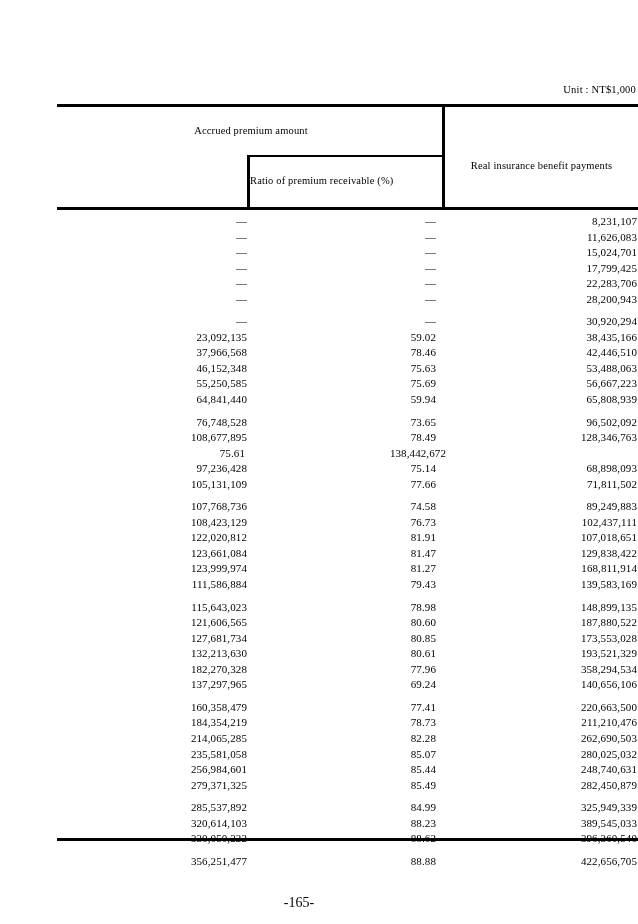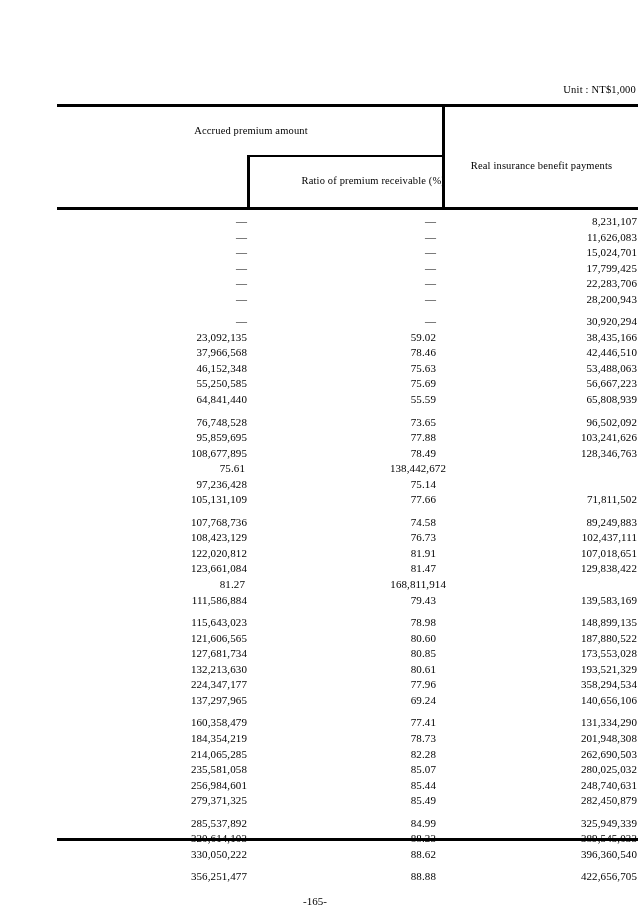--- a/index.html
+++ b/index.html
@@ -91,21 +91,21 @@
   #hdr-accrued {
     left: 0px;
     top: 18px;
     width: 388px;
     text-align: center;
   }
   #hdr-ratio {
     left: 193px;
     top: 68px;
     width: 195px;
-    text-align: right;
+    text-align: left;
   }
   #hdr-real {
     left: 388px;
     top: 53px;
     width: 193px;
     text-align: center;
   }
 
   #header-rule-bottom {
     position: relative;
@@ -146,25 +146,25 @@
   }
   .col-real {
     width: 195px;
     text-align: right;
     padding-right: 0px;
   }
 
   
   #page-number {
     position: absolute;
-    left: 16px;
+    left: 0;
     top: 895px;
     width: 598px;
     text-align: center;
-    font-size: 11px;
+    font-size: 14px;
   }
 </style>
 </head>
 <body>
 
 <div id="unit-caption">Unit : NT$1,000</div>
 
 <div id="table-frame">
 
   <div class="rule-thick"></div>
@@ -235,46 +235,42 @@
         <div class="cell col-ratio">75.63</div>
         <div class="cell col-real">53,488,063</div>
       </div>
       <div class="data-row">
         <div class="cell col-accrued">55,250,585</div>
         <div class="cell col-ratio">75.69</div>
         <div class="cell col-real">56,667,223</div>
       </div>
       <div class="data-row">
         <div class="cell col-accrued">64,841,440</div>
-        <div class="cell col-ratio">55.59</div>
+        <div class="cell col-ratio">59.94</div>
         <div class="cell col-real">65,808,939</div>
       </div>
       <div class="data-row gap"></div>
       <div class="data-row">
         <div class="cell col-accrued">76,748,528</div>
         <div class="cell col-ratio">73.65</div>
         <div class="cell col-real">96,502,092</div>
       </div>
       <div class="data-row">
-        <div class="cell col-accrued">95,859,695</div>
-        <div class="cell col-ratio">77.88</div>
-        <div class="cell col-real">103,241,626</div>
-      </div>
-      <div class="data-row">
         <div class="cell col-accrued">108,677,895</div>
         <div class="cell col-ratio">78.49</div>
         <div class="cell col-real">128,346,763</div>
       </div>
       <div class="data-row">
         <div class="cell col-ratio">75.61</div>
         <div class="cell col-real">138,442,672</div>
       </div>
       <div class="data-row">
         <div class="cell col-accrued">97,236,428</div>
         <div class="cell col-ratio">75.14</div>
+        <div class="cell col-real">68,898,093</div>
       </div>
       <div class="data-row">
         <div class="cell col-accrued">105,131,109</div>
         <div class="cell col-ratio">77.66</div>
         <div class="cell col-real">71,811,502</div>
       </div>
       <div class="data-row gap"></div>
       <div class="data-row">
         <div class="cell col-accrued">107,768,736</div>
         <div class="cell col-ratio">74.58</div>
@@ -289,20 +285,21 @@
         <div class="cell col-accrued">122,020,812</div>
         <div class="cell col-ratio">81.91</div>
         <div class="cell col-real">107,018,651</div>
       </div>
       <div class="data-row">
         <div class="cell col-accrued">123,661,084</div>
         <div class="cell col-ratio">81.47</div>
         <div class="cell col-real">129,838,422</div>
       </div>
       <div class="data-row">
+        <div class="cell col-accrued">123,999,974</div>
         <div class="cell col-ratio">81.27</div>
         <div class="cell col-real">168,811,914</div>
       </div>
       <div class="data-row">
         <div class="cell col-accrued">111,586,884</div>
         <div class="cell col-ratio">79.43</div>
         <div class="cell col-real">139,583,169</div>
       </div>
       <div class="data-row gap"></div>
       <div class="data-row">
@@ -319,39 +316,39 @@
         <div class="cell col-accrued">127,681,734</div>
         <div class="cell col-ratio">80.85</div>
         <div class="cell col-real">173,553,028</div>
       </div>
       <div class="data-row">
         <div class="cell col-accrued">132,213,630</div>
         <div class="cell col-ratio">80.61</div>
         <div class="cell col-real">193,521,329</div>
       </div>
       <div class="data-row">
-        <div class="cell col-accrued">224,347,177</div>
+        <div class="cell col-accrued">182,270,328</div>
         <div class="cell col-ratio">77.96</div>
         <div class="cell col-real">358,294,534</div>
       </div>
       <div class="data-row">
         <div class="cell col-accrued">137,297,965</div>
         <div class="cell col-ratio">69.24</div>
         <div class="cell col-real">140,656,106</div>
       </div>
       <div class="data-row gap"></div>
       <div class="data-row">
         <div class="cell col-accrued">160,358,479</div>
         <div class="cell col-ratio">77.41</div>
-        <div class="cell col-real">131,334,290</div>
+        <div class="cell col-real">220,663,500</div>
       </div>
       <div class="data-row">
         <div class="cell col-accrued">184,354,219</div>
         <div class="cell col-ratio">78.73</div>
-        <div class="cell col-real">201,948,308</div>
+        <div class="cell col-real">211,210,476</div>
       </div>
       <div class="data-row">
         <div class="cell col-accrued">214,065,285</div>
         <div class="cell col-ratio">82.28</div>
         <div class="cell col-real">262,690,503</div>
       </div>
       <div class="data-row">
         <div class="cell col-accrued">235,581,058</div>
         <div class="cell col-ratio">85.07</div>
         <div class="cell col-real">280,025,032</div>

